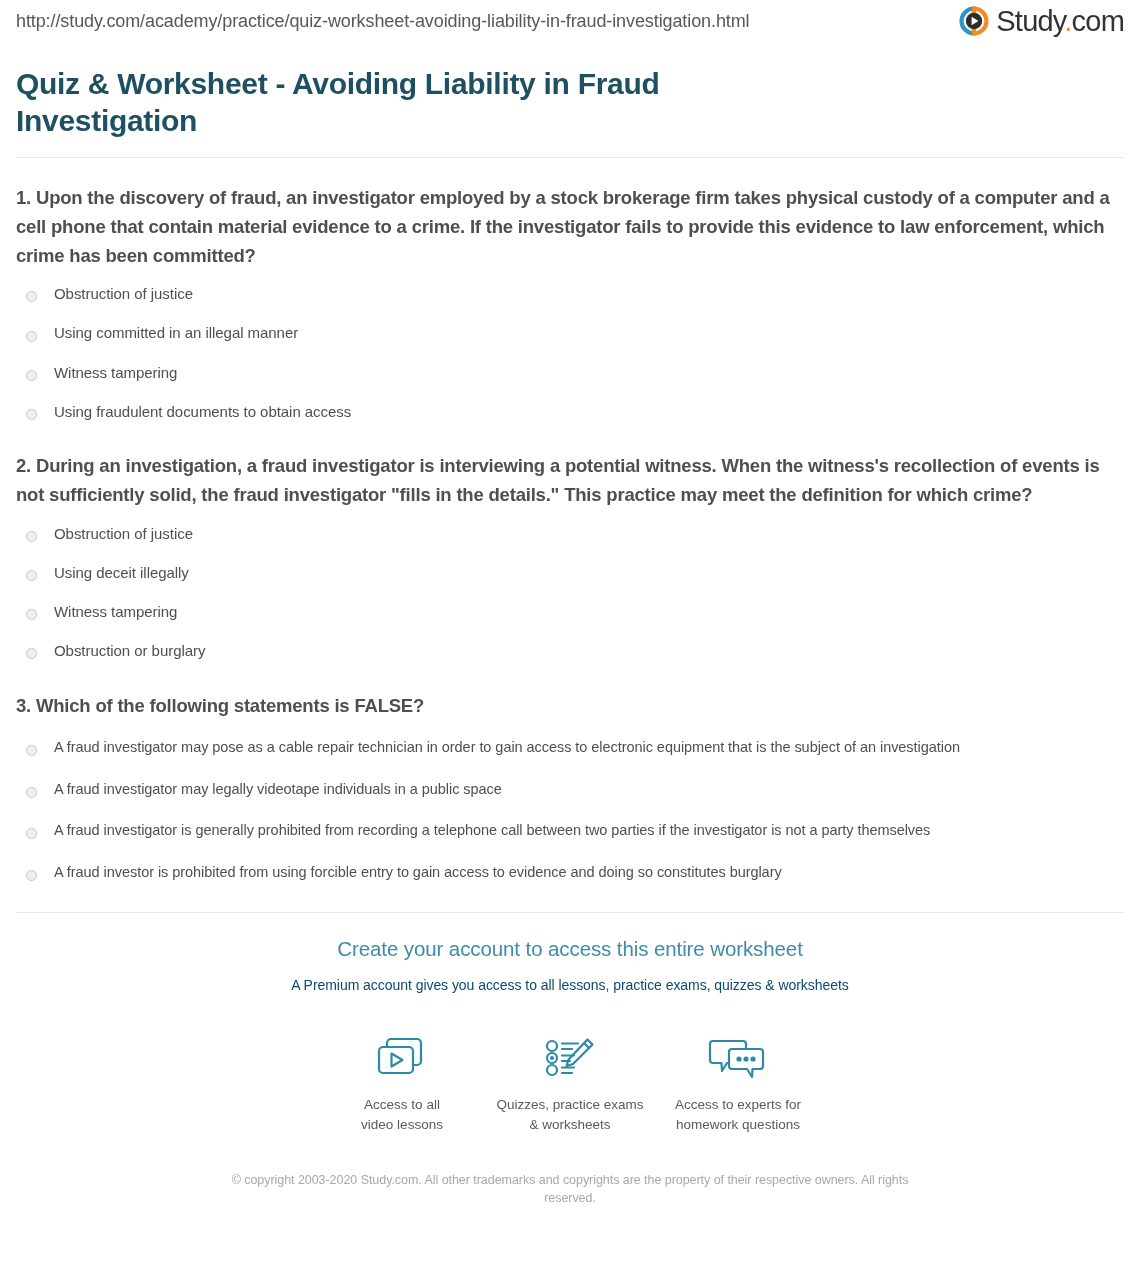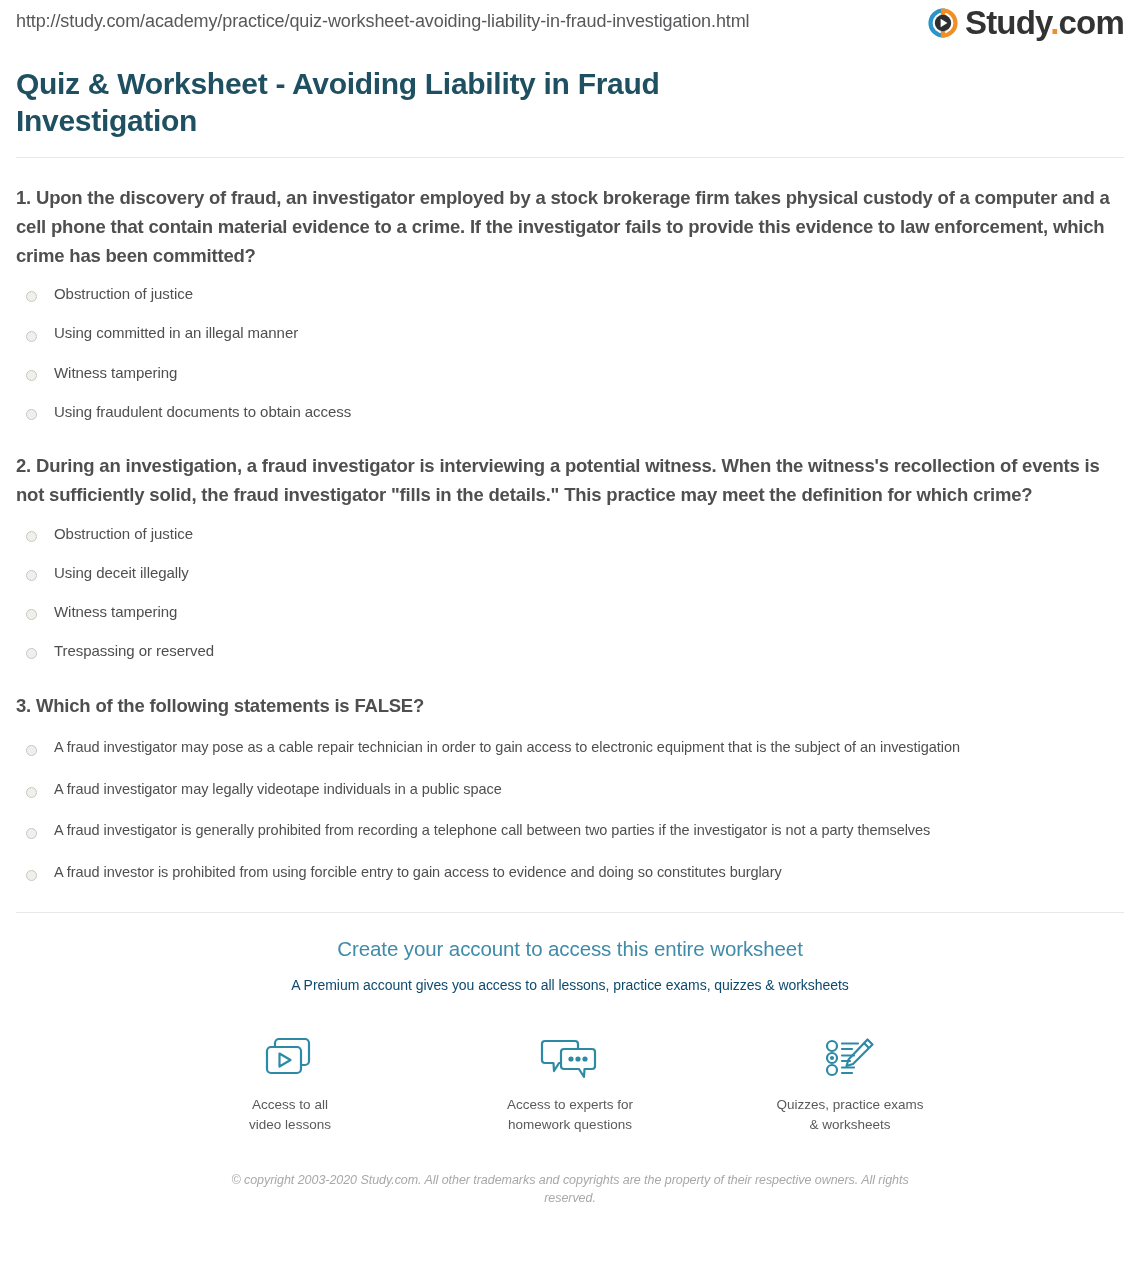--- a/index.html
+++ b/index.html
@@ -44,22 +44,22 @@
     display: flex;
     align-items: center;
     gap: 7px;
   }
   .logo-mark {
     width: 30px;
     height: 30px;
     flex: 0 0 30px;
   }
   .logo-text {
-    font-size: 33px;
-    font-weight: 700;
+    font-size: 29px;
+    font-weight: 400;
     color: #333334;
     letter-spacing: -0.8px;
     line-height: 1;
   }
   .logo-text .dot {
     color: #f08f26;
   }
 
   
   .title {
@@ -151,21 +151,20 @@
   .cta-sub {
     font-size: 14px;
     color: #0c4a6e;
     margin: 16px;
     letter-spacing: -0.05px;
   }
   .perks {
     display: flex;
     justify-content: center;
     align-items: flex-start;
-    gap: 112px;
     margin-top: 34px;
   }
   .perk {
     width: 168px;
     text-align: center;
   }
   .perk-icon {
     height: 62px;
     display: flex;
     align-items: center;
@@ -181,21 +180,20 @@
 
   
   .copyright {
     text-align: center;
     font-size: 12.5px;
     line-height: 1.5;
     color: #a8a8a8;
     margin: 36px auto 0 auto;
     max-width: 710px;
     letter-spacing: -0.05px;
-    font-style: italic;
   }
 </style>
 </head>
 <body>
 
 <div class="page">
 
   <div class="header">
     <div class="url">http://study.com/academy/practice/quiz-worksheet-avoiding-liability-in-fraud-investigation.html</div>
 
@@ -249,21 +247,21 @@
         <li class="option">
           <span class="radio"></span>
           <span class="option-label">Using deceit illegally</span>
         </li>
         <li class="option">
           <span class="radio"></span>
           <span class="option-label">Witness tampering</span>
         </li>
         <li class="option">
           <span class="radio"></span>
-          <span class="option-label">Trespassing or reserved</span>
+          <span class="option-label">Obstruction or burglary</span>
         </li>
       </ul>
     </div>
 
     <div class="question-block q3">
       <p class="question-text">3. Which of the following statements is FALSE?</p>
       <ul class="options">
         <li class="option">
           <span class="radio"></span>
           <span class="option-label">A fraud investigator may pose as a cable repair technician in order to gain access to electronic equipment that is the subject of an investigation</span>
@@ -295,52 +293,52 @@
       <div class="perk">
         <div class="perk-icon">
           <svg width="58" height="50" viewBox="0 0 58 50" fill="none" stroke="#2d8aa5" stroke-width="2.2">
             <rect x="14" y="6" width="34" height="26" rx="4"></rect>
             <rect x="6" y="14" width="34" height="26" rx="4" fill="#ffffff"></rect>
             <path d="M18.5 20.5 L29.5 27 L18.5 33.5 Z" stroke-linejoin="round"></path>
           </svg>
         </div>
         <div class="perk-label">Access to all
 video lessons</div>
-      </div>
-
-      <div class="perk">
-        <div class="perk-icon">
-          <svg width="62" height="50" viewBox="0 0 62 50" fill="none" stroke="#2d8aa5" stroke-width="2.2">
-            <path d="M6 8 H36 A3 3 0 0 1 39 11 V27 A3 3 0 0 1 36 30 H20 L15 38 L14.5 30 H6 A3 3 0 0 1 3 27 V11 A3 3 0 0 1 6 8 Z" stroke-linejoin="round"></path>
-            <path d="M25 16 H53 A3 3 0 0 1 56 19 V33 A3 3 0 0 1 53 36 H45.5 L45 44 L40 36 H25 A3 3 0 0 1 22 33 V19 A3 3 0 0 1 25 16 Z" fill="#ffffff" stroke-linejoin="round"></path>
-            <circle cx="32" cy="26" r="2.6" fill="#2d8aa5" stroke="none"></circle>
-            <circle cx="39" cy="26" r="2.6" fill="#2d8aa5" stroke="none"></circle>
-            <circle cx="46" cy="26" r="2.6" fill="#2d8aa5" stroke="none"></circle>
-          </svg>
-        </div>
-        <div class="perk-label">Access to experts for
-homework questions</div>
       </div>
 
       <div class="perk">
         <div class="perk-icon">
           <svg width="58" height="50" viewBox="0 0 58 50" fill="none" stroke="#2d8aa5" stroke-width="2.2">
             <circle cx="11" cy="13" r="5"></circle>
             <circle cx="11" cy="25" r="5"></circle>
             <circle cx="11" cy="25" r="2.1" fill="#2d8aa5" stroke="none"></circle>
             <circle cx="11" cy="37" r="5"></circle>
             <path d="M21 10.5 H37 M21 16 H31" stroke-linecap="round"></path>
             <path d="M21 22.5 H33 M21 28 H29" stroke-linecap="round"></path>
             <path d="M21 34.5 H33 M21 40 H31" stroke-linecap="round"></path>
             <path d="M46.5 6.5 L51.5 11.5 L32 31 L25.5 33 L27.5 26.5 Z" stroke-linejoin="round"></path>
             <path d="M43 10 L48 15"></path>
           </svg>
         </div>
         <div class="perk-label">Quizzes, practice exams
 &amp; worksheets</div>
       </div>
 
+      <div class="perk">
+        <div class="perk-icon">
+          <svg width="62" height="50" viewBox="0 0 62 50" fill="none" stroke="#2d8aa5" stroke-width="2.2">
+            <path d="M6 8 H36 A3 3 0 0 1 39 11 V27 A3 3 0 0 1 36 30 H20 L15 38 L14.5 30 H6 A3 3 0 0 1 3 27 V11 A3 3 0 0 1 6 8 Z" stroke-linejoin="round"></path>
+            <path d="M25 16 H53 A3 3 0 0 1 56 19 V33 A3 3 0 0 1 53 36 H45.5 L45 44 L40 36 H25 A3 3 0 0 1 22 33 V19 A3 3 0 0 1 25 16 Z" fill="#ffffff" stroke-linejoin="round"></path>
+            <circle cx="32" cy="26" r="2.6" fill="#2d8aa5" stroke="none"></circle>
+            <circle cx="39" cy="26" r="2.6" fill="#2d8aa5" stroke="none"></circle>
+            <circle cx="46" cy="26" r="2.6" fill="#2d8aa5" stroke="none"></circle>
+          </svg>
+        </div>
+        <div class="perk-label">Access to experts for
+homework questions</div>
+      </div>
+
     </div>
   </div>
 
   <div class="copyright">© copyright 2003-2020 Study.com. All other trademarks and copyrights are the property of their respective owners. All rights reserved.</div>
 
 </div>
 
 </body></html>

